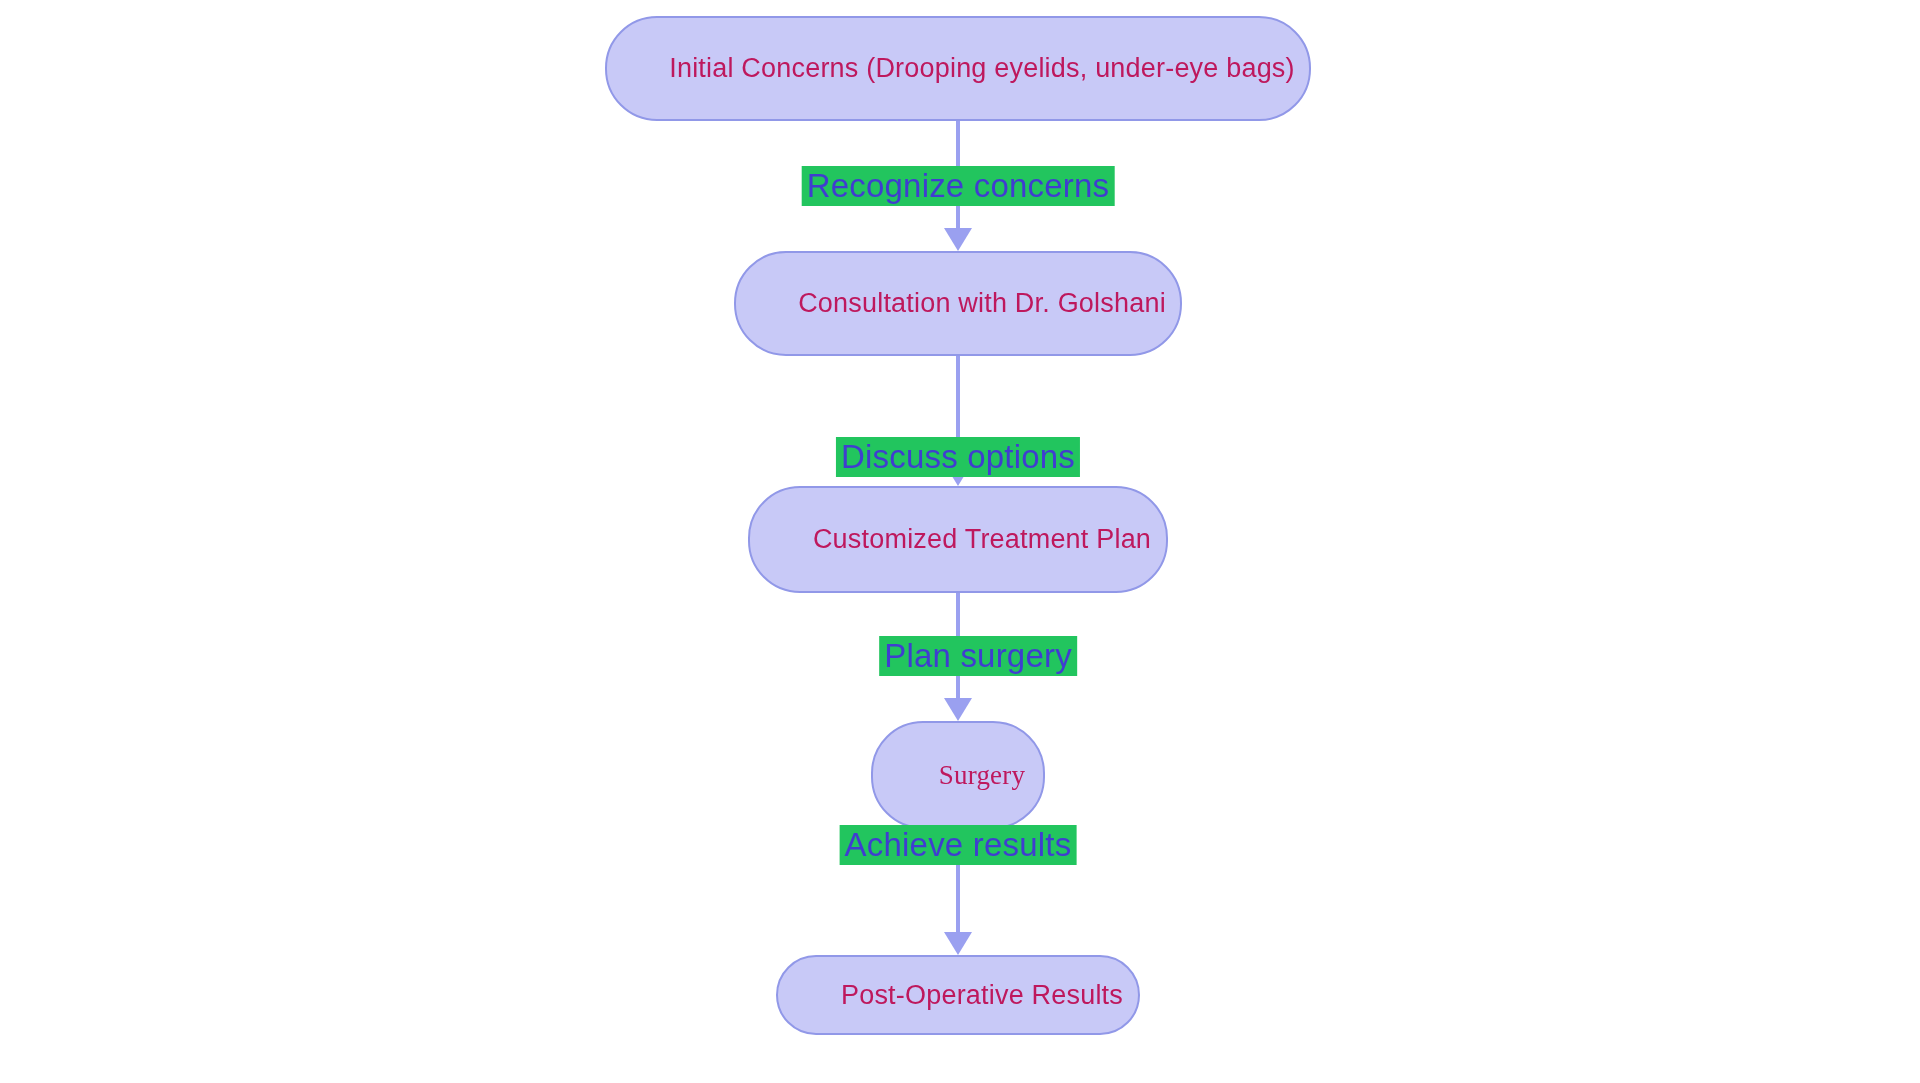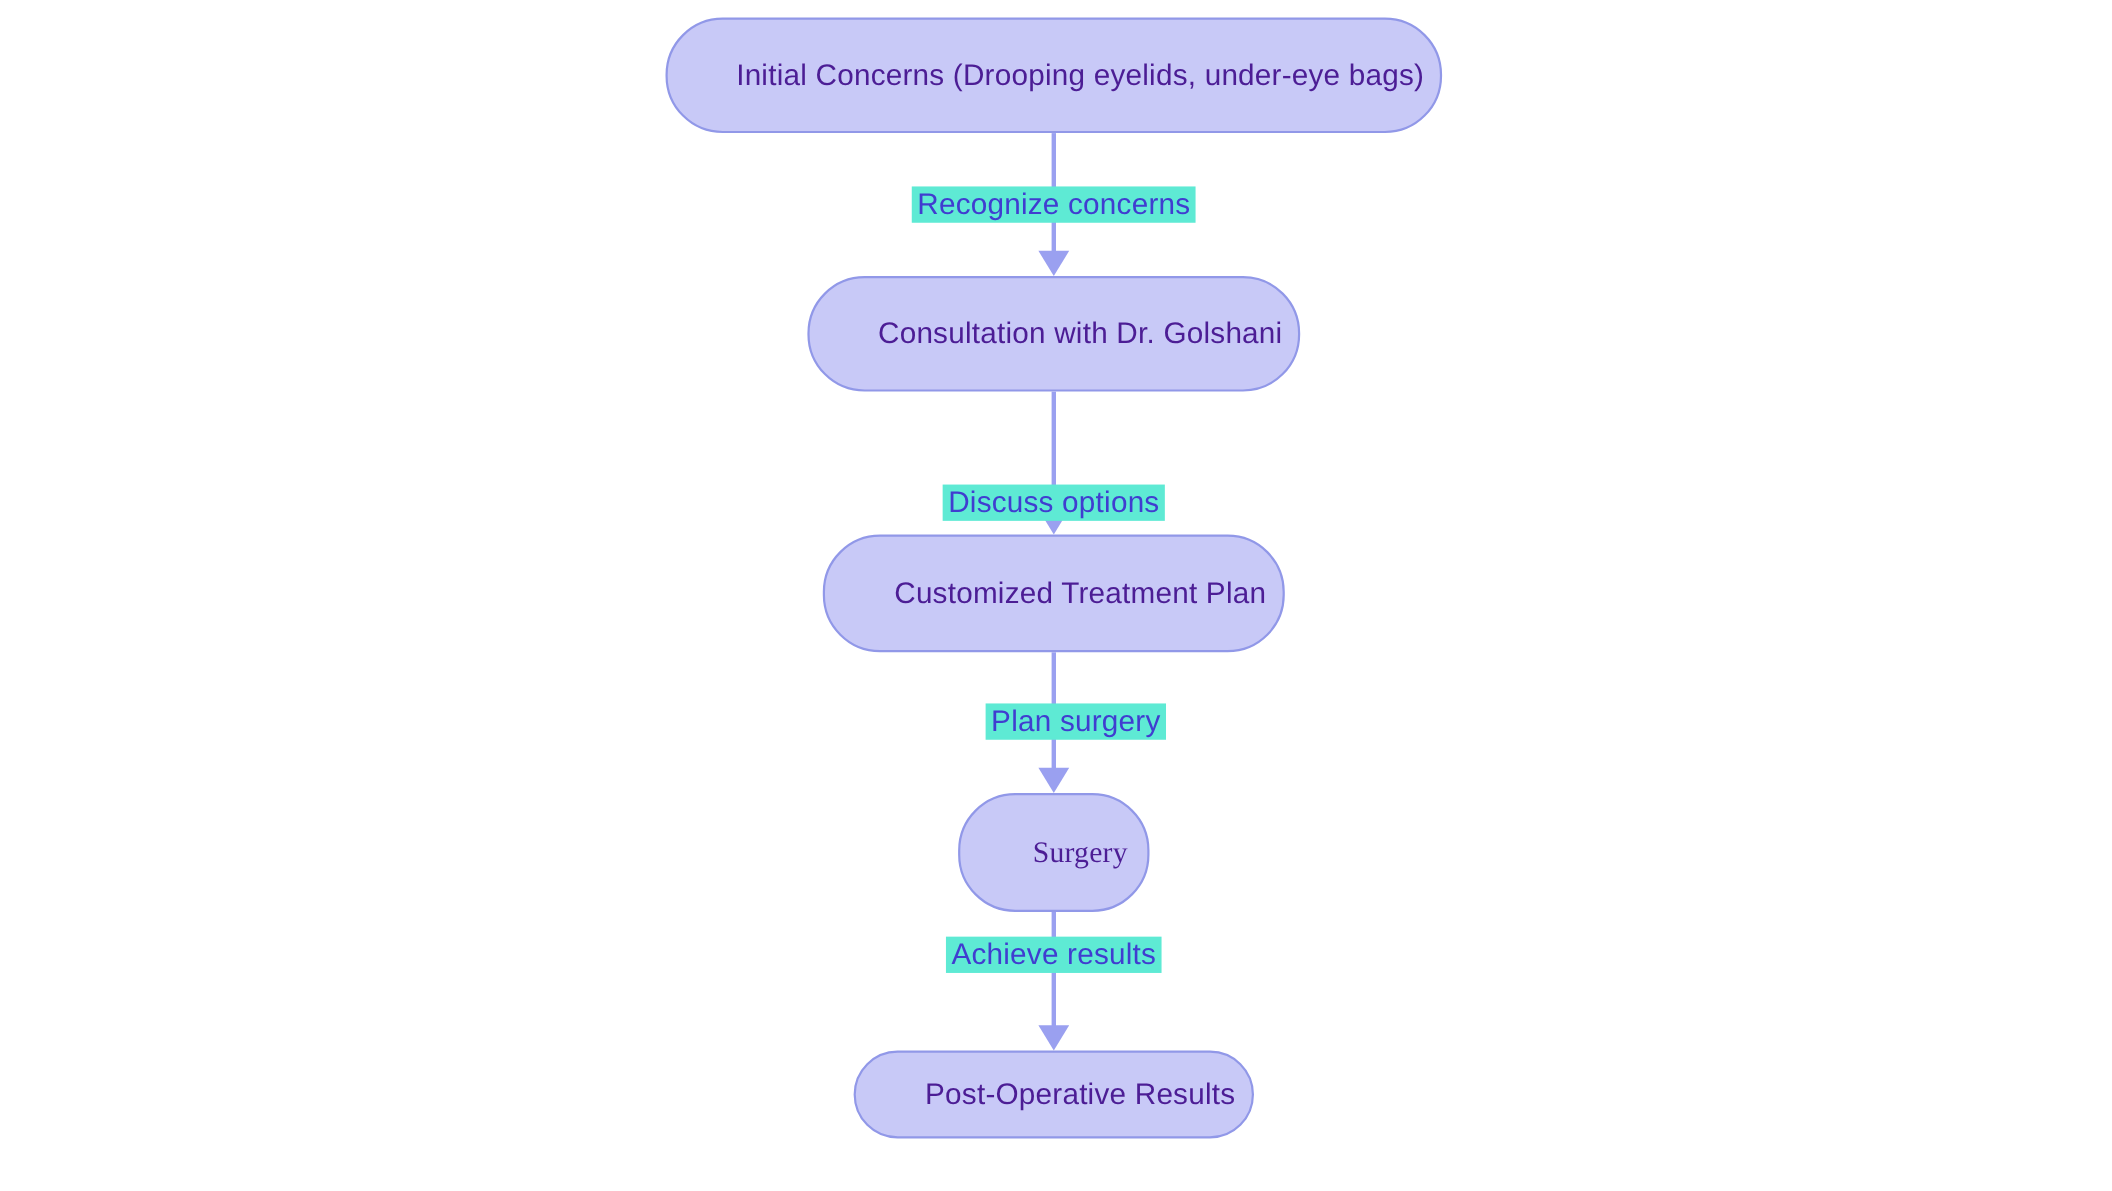--- a/index.html
+++ b/index.html
@@ -21,21 +21,21 @@
     transform: translateX(-50%);
     background: #c8c9f7;
     border: 2px solid #9198e8;
     border-radius: 52px;
     display: flex;
     align-items: center;
     justify-content: center;
     box-sizing: border-box;
   }
   .node span {
-    color: #4c1d95;
+    color: #be185d;
     font-size: 27px;
     white-space: nowrap;
     letter-spacing: 0.2px;
     margin-left: 48px;
   }
   .n1 { top: 16px;  width: 706px; height: 105px; }
   .n2 { top: 251px; width: 448px; height: 105px; }
   .n3 { top: 486px; width: 420px; height: 107px; }
   .n4 { top: 721px; width: 174px; height: 108px; font-family: Liberation Serif, serif; }
   .n5 { top: 955px; width: 364px; height: 80px; }
@@ -63,31 +63,31 @@
   }
   .a1 { top: 228px; }
   .a2 { top: 463px; }
   .a3 { top: 698px; }
   .a4 { top: 932px; }
 
   .edge-label {
     position: absolute;
     left: 958px;
     transform: translate(-50%, -50%);
-    background: #5eead4;
+    background: #22c55e;
     padding: 1px 5px;
     color: #403dd0;
-    font-size: 27px;
+    font-size: 33px;
     white-space: nowrap;
     letter-spacing: 0.2px;
   }
   .t1 { top: 186px; }
   .t2 { top: 421px; margin-top: 36px; }
   .t3 { top: 656px; margin-left: 20px; }
-  .t4 { top: 868px; }
+  .t4 { top: 845px; }
 </style>
 </head>
 <body>
 
 <div class="canvas">
 
   <div class="node n1">
     <span>Initial Concerns (Drooping eyelids, under-eye bags)</span>
   </div>
   <div class="node n3">

